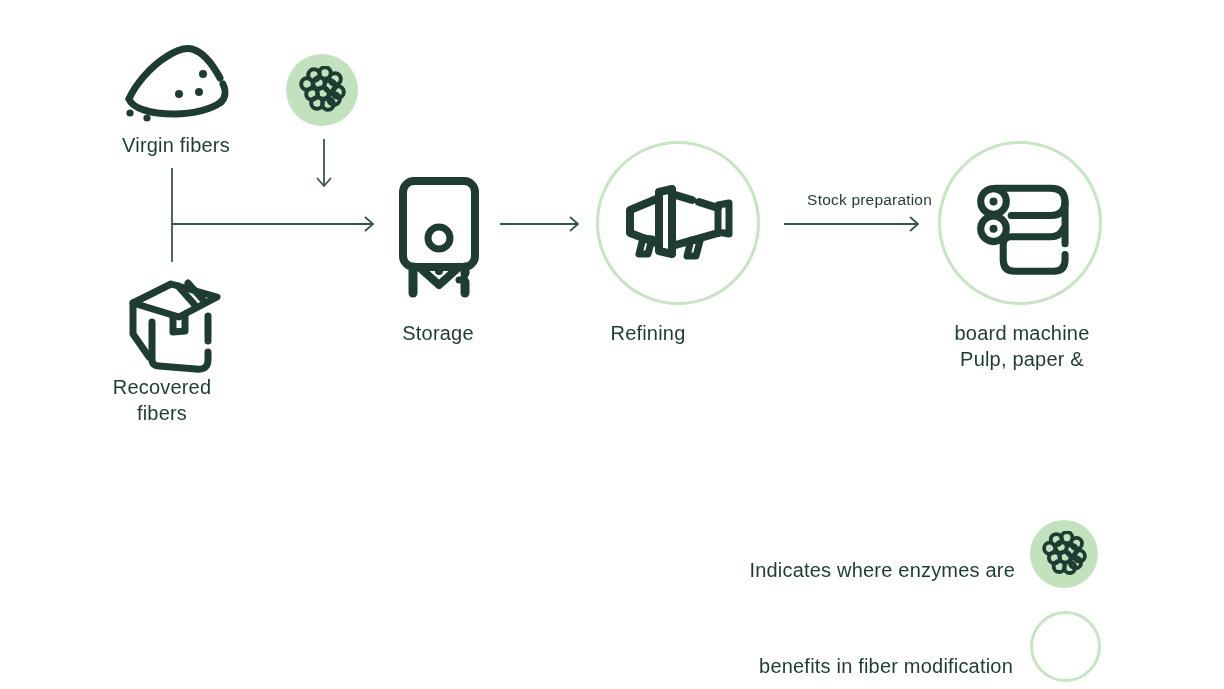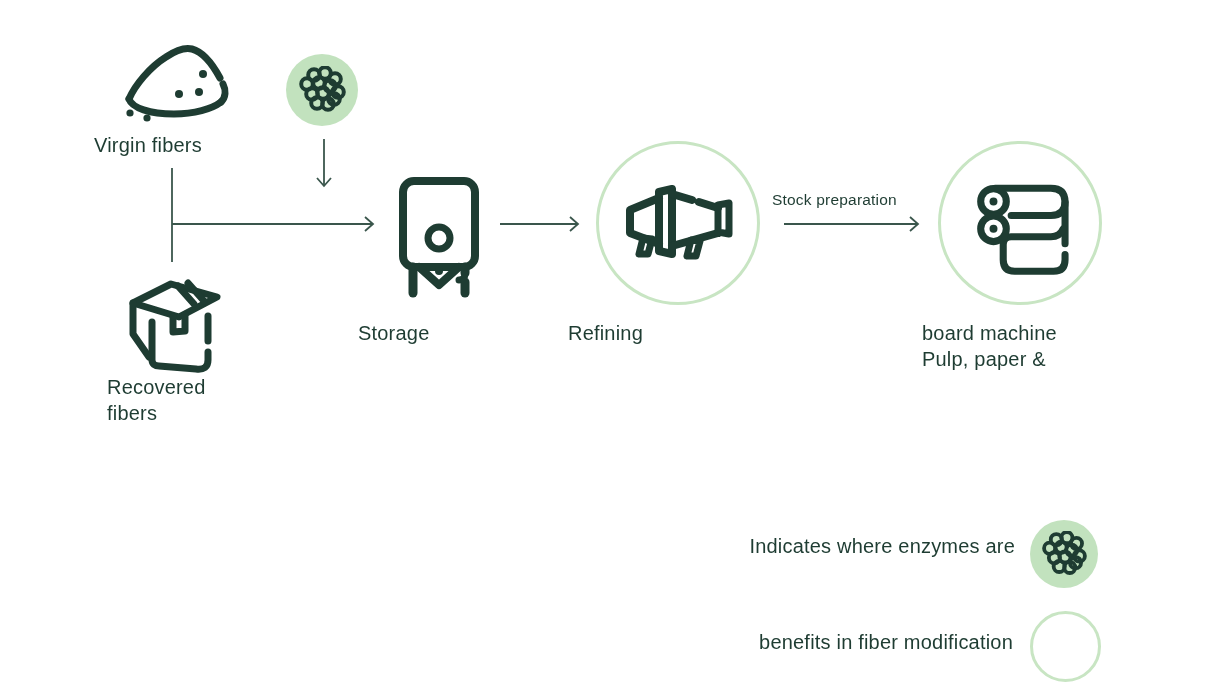--- a/index.html
+++ b/index.html
@@ -3,27 +3,27 @@
 <meta charset="utf-8">
 <style>
   html,body{margin:0;padding:0;background:#fff;}
   .stage{
     position:relative;width:1224px;height:689px;background:#ffffff;overflow:hidden;
     font-family:"Liberation Sans", sans-serif;color:#1e3c32;
   }
   .abs{position:absolute;}
   .label{
     color:#1e3c32;font-size:20px;line-height:26px;letter-spacing:.2px;
-    text-align:left;
+    text-align:center;
   }
   .small-label{
-    color:#1e3c32;font-size:15.5px;letter-spacing:.2px;text-align:left;
+    color:#1e3c32;font-size:15.5px;letter-spacing:.2px;text-align:right;
   }
   .legend-text{
-    color:#1e3c32;font-size:20px;line-height:27.5px;letter-spacing:.2px;text-align:right;
+    color:#1e3c32;font-size:20px;line-height:27.5px;letter-spacing:.2px;text-align:right;margin-top:24px;
   }
   .enzyme-chip{
     border-radius:50%;background:#c2e2be;display:flex;align-items:center;justify-content:center;
   }
   .benefit-ring{
     border-radius:50%;border:3px solid #c8e5c3;background:transparent;box-sizing:border-box;
     display:flex;align-items:center;justify-content:center;
   }
   svg{display:block;}
 </style>

